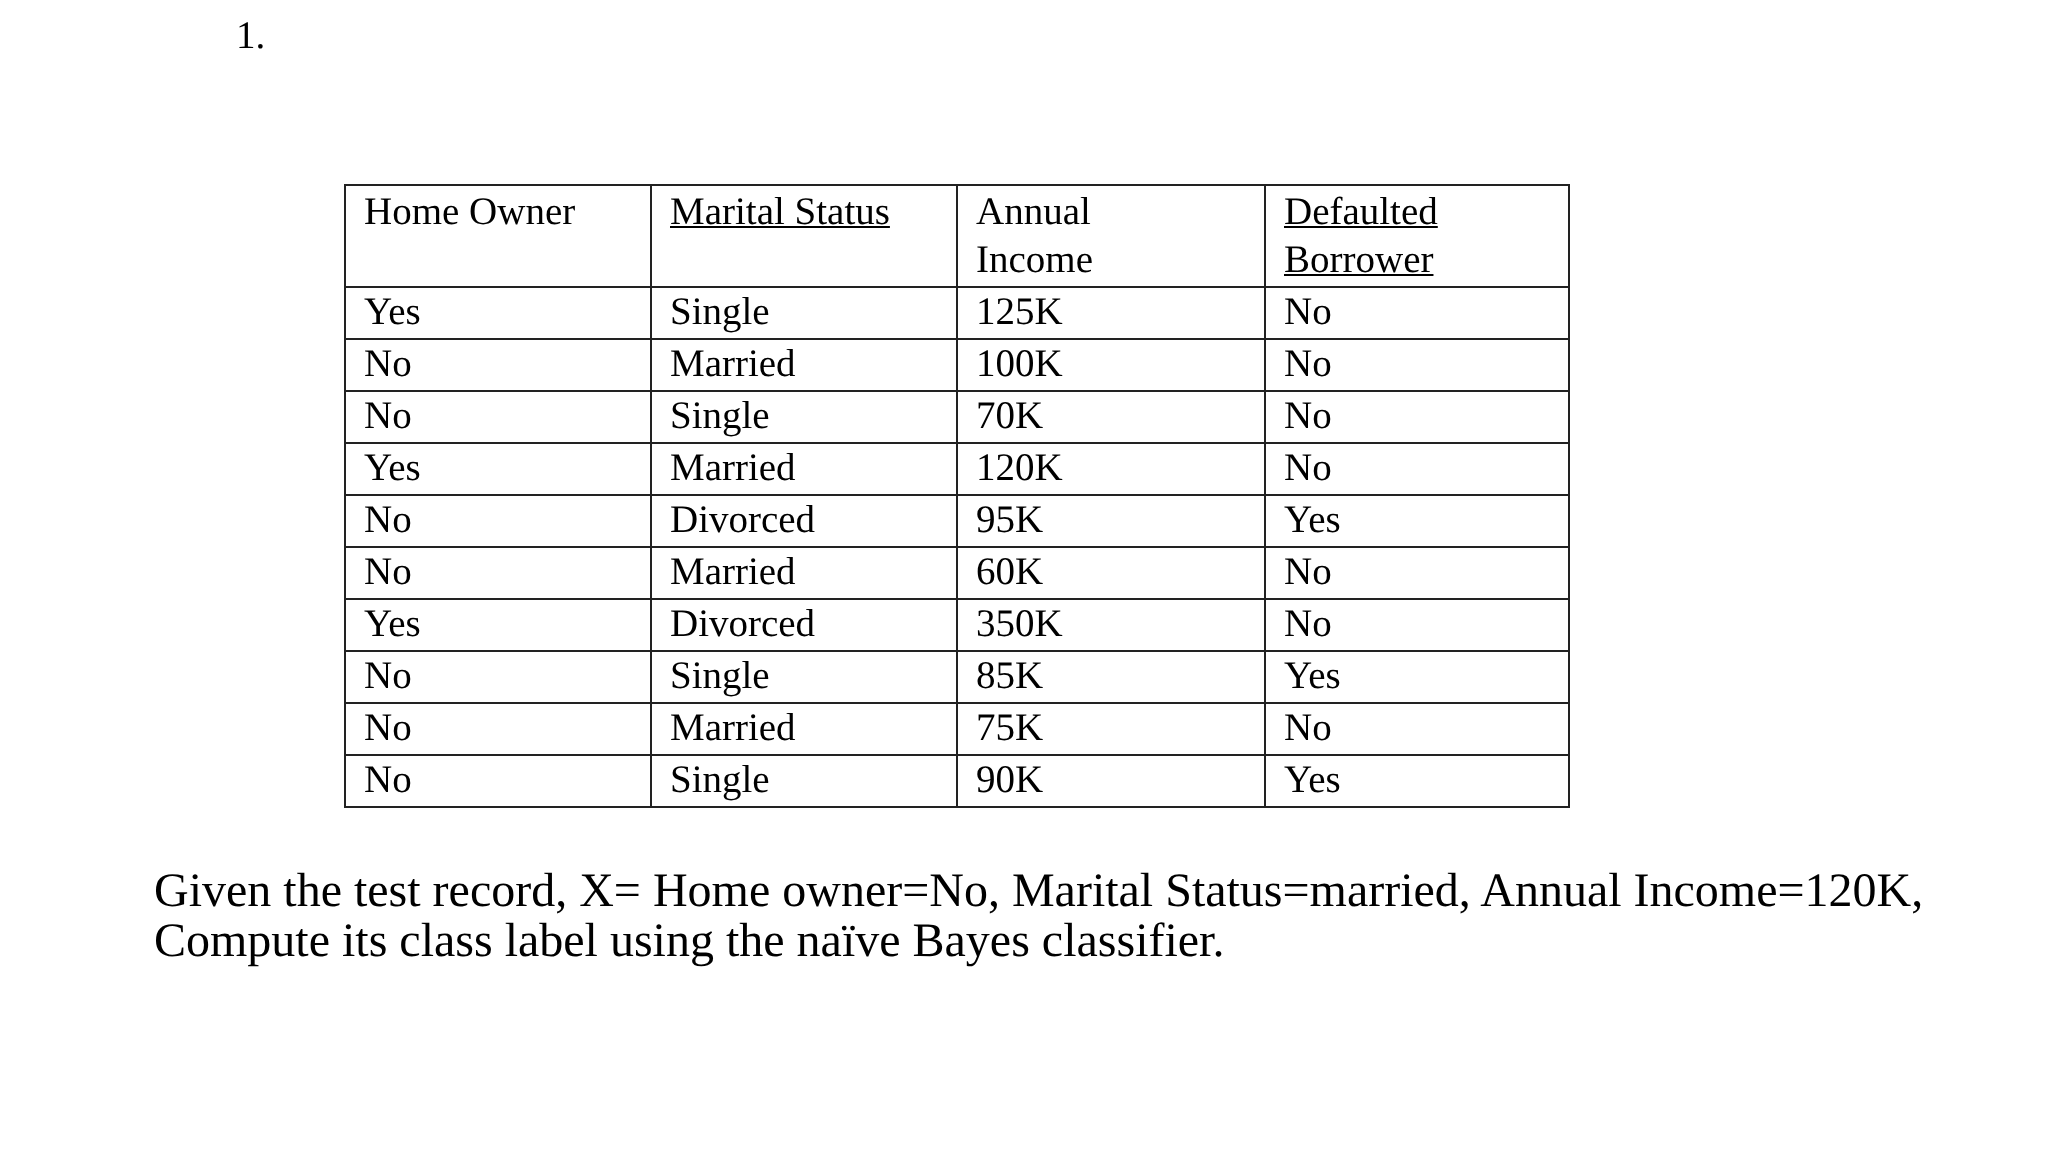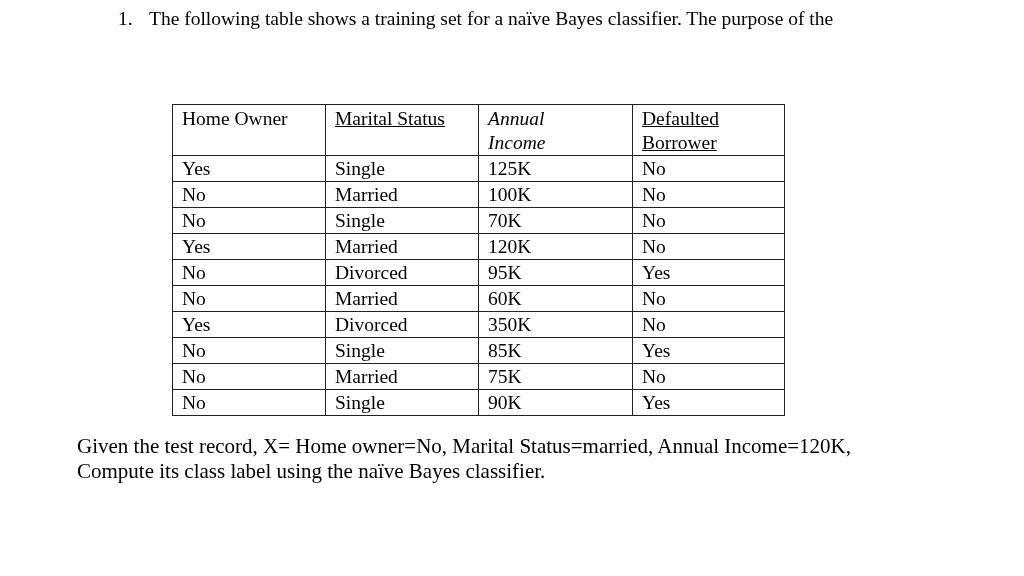--- a/index.html
+++ b/index.html
@@ -31,62 +31,61 @@
     .question .text {
       margin-left: 31px;
       display: block;
       width: 790px;
     }
     .question .text span { display: block; white-space: nowrap; }
 
     table.dataset {
       position: absolute;
       left: 172px;
-      top: 104px;
+      top: 92px;
       border-collapse: collapse;
       font-size: 19.5px;
       line-height: 24px;
     }
     table.dataset th, table.dataset td {
       border: 1.5px solid #222;
       padding: 0 0 0 9px;
       text-align: left;
       vertical-align: top;
       font-weight: normal;
       height: 25.5px;
       box-sizing: border-box;
     }
     table.dataset th {
       height: 51px;
       padding-top: 2px;
     }
     table.dataset td { padding-top: 1px; margin-left: 32px; }
     .c1 { width: 153px; }
     .c2 { width: 153px; text-decoration: underline; }
-    .c3 { width: 154px; font-style: italic; }
+    .c3 { width: 154px; }
     .c4 { width: 152px; text-decoration: underline; }
     .hdr-line { display: block; }
 
     .prompt {
       position: absolute;
       left: 77px;
       top: 434px;
       width: 900px;
-      font-size: 21px;
+      font-size: 24px;
       line-height: 25px;
     }
     .prompt span { display: block; white-space: nowrap; }
   </style>
 </head>
 <body>
 
 <div class="question">
   <span class="num">1.</span>
   <div class="text">
-    <span>The following table shows a training set for a naïve Bayes classifier. The purpose of the</span>
   </div>
 </div>
 
 <table class="dataset">
   <thead>
     <tr>
       <th class="c1">
         <span class="hdr-line">Home Owner</span>
         <span class="hdr-line"></span>
       </th>

